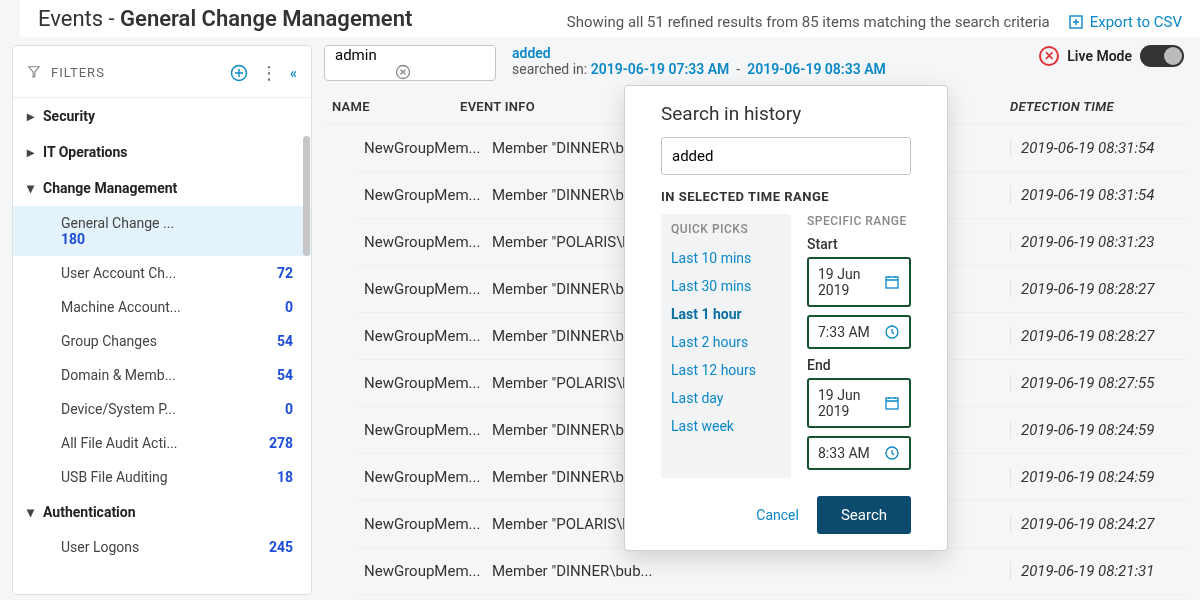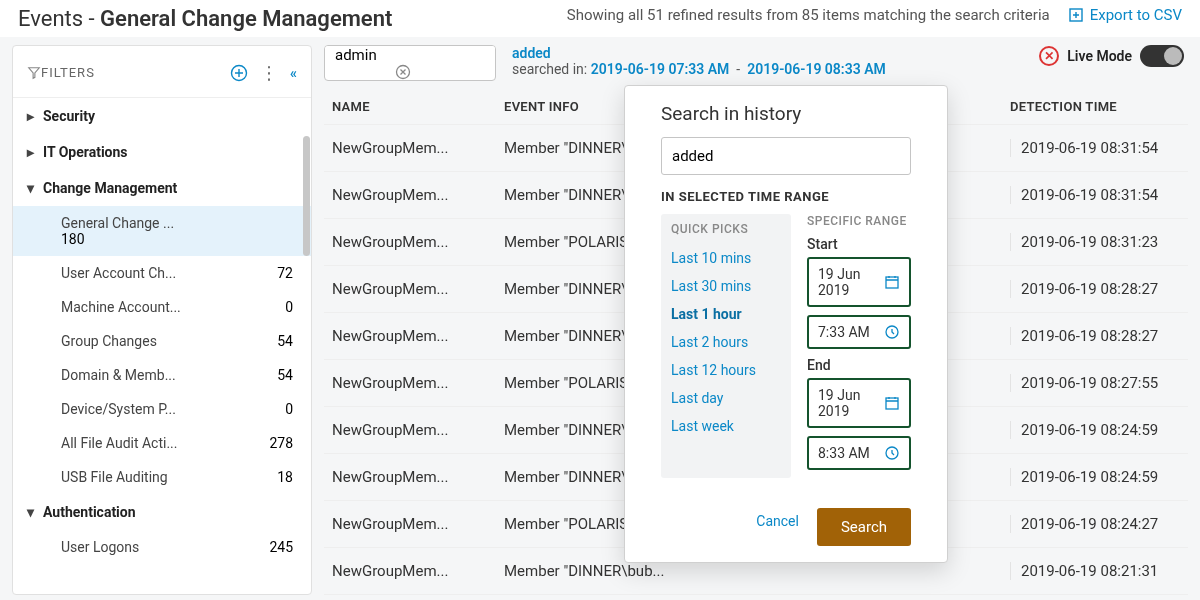--- a/index.html
+++ b/index.html
@@ -1,71 +1,71 @@
 <!DOCTYPE html>
 <html><head>
 <meta charset="utf-8">
 <style>
 * { box-sizing: border-box; margin: 0; padding: 0; font-family: -apple-system, "Segoe UI", Roboto, Arial, sans-serif; }
 body { background: #f5f6f7; color: #333; font-size: 14px; width: 1200px; height: 600px; overflow: hidden; }
-.topbar { display: flex; align-items: flex-start; justify-content: space-between; padding: 6px 18px; background: #fff; }
+.topbar { display: flex; align-items: flex-end; justify-content: space-between; padding: 6px 18px; background: #fff; margin-left: 20px; }
 .page-title { font-size: 22px; font-weight: 400; color: #333; }
 .page-title b { font-weight: 600; }
 .top-right { display: flex; align-items: center; gap: 18px; font-size: 15px; color: #555; }
 .export { color: #0b88c7; display: flex; align-items: center; gap: 6px; cursor: pointer; }
 .main { display: flex; gap: 12px; padding: 8px 12px; }
 .sidebar { width: 300px; background: #fff; border: 1px solid #e0e0e0; border-radius: 4px; padding: 10px 0; position: relative; }
 .sidebar-head { display: flex; align-items: center; justify-content: space-between; padding: 6px 14px 14px 14px; border-bottom: 1px solid #eee; }
-.filters-label { display: flex; align-items: flex-end; color: #666; letter-spacing: 1px; font-size: 13px; }
+.filters-label { display: flex; align-items: flex-start; gap: 10px; color: #666; letter-spacing: 1px; font-size: 13px; }
 .sidebar-head-icons { display: flex; align-items: center; gap: 12px; color: #0b88c7; }
 .sidebar-head-icons span { cursor: pointer; }
 .tree-item { display: flex; align-items: center; padding: 10px 14px; font-weight: 700; color: #222; cursor: pointer; gap: 8px; }
 .tree-item .caret { width: 8px; display: inline-block; color: #444; }
 .sub-list { list-style: none; }
 .sub-item { display: flex; justify-content: space-between; padding: 9px 18px 9px 48px; color: #444; cursor: pointer; font-size: 14px; }
 .sub-item.selected { background: #e4f2fb; flex-direction: column; }
-.sub-item .count { color: #000000; }
+.sub-item .count { color: #1d4ed8; font-weight: bold; }
 .side-scroll { position: absolute; right: 1px; top: 90px; width: 7px; height: 120px; background: #c7c7c7; border-radius: 4px; }
 .content { flex: 1; position: relative; }
 .toolbar { display: flex; align-items: flex-start; gap: 16px; padding-bottom: 8px; }
 .search-wrap { display: flex; align-items: center; border: 1px solid #c5c5c5; border-radius: 4px; background: #fff; height: 36px; overflow: hidden; flex-direction: column; }
 .search-wrap input { border: none; outline: none; padding: 0 10px; font-size: 15px; width: 170px; height: 100%; }
 .search-wrap .clear-btn { width: 30px; text-align: center; color: #888; cursor: pointer; font-size: 16px; }
 .search-wrap .go { width: 40px; height: 100%; display: flex; align-items: center; justify-content: center; border-left: 1px solid #c5c5c5; color: #0b88c7; cursor: pointer; }
 .searched-in { font-size: 14px; color: #555; }
 .searched-in .term { color: #0b88c7; font-weight: 600; }
 .searched-in .ts { color: #0b88c7; font-weight: 600; }
 .live-mode { position: absolute; right: 4px; top: 0; display: flex; align-items: center; gap: 8px; font-weight: 600; color: #222; }
 .live-close { width: 20px; height: 20px; border: 2px solid #d33; border-radius: 50%; display: flex; align-items: center; justify-content: center; color: #d33; font-size: 12px; cursor: pointer; }
 .toggle { width: 44px; height: 22px; background: #333; border-radius: 11px; position: relative; cursor: pointer; }
 .toggle .knob { position: absolute; right: 2px; top: 2px; width: 18px; height: 18px; background: #bbb; border-radius: 50%; }
 .data-head { display: flex; padding: 10px 0 10px 8px; color: #333; font-weight: 600; font-size: 13px; border-bottom: 1px solid #eee; letter-spacing: 0.3px; }
-.col-name { width: 172px; }
+.col-name { width: 128px; }
 .col-info { flex: 1; }
-.col-det { width: 178px; }
+.col-det { width: 178px; font-style: italic; }
 .rows { }
-.row { display: flex; align-items: center; padding: 14px 0 14px 8px; border-bottom: 1px solid #eee; color: #333; font-size: 15px; }
+.row { display: flex; align-items: center; padding: 14px 0 14px 8px; border-bottom: 1px solid #eee; color: #333; font-size: 15px; margin-left: 32px; }
 .row .col-name, .row .col-info { white-space: nowrap; overflow: hidden; text-overflow: ellipsis; padding-right: 8px; }
 .row .col-det { border-left: 1px solid #e3e3e3; padding-left: 10px; color: #333; }
 .popover { position: absolute; left: 300px; top: 40px; width: 324px; background: #fff; border: 1px solid #d0d0d0; border-radius: 4px; box-shadow: 0 8px 24px rgba(0,0,0,0.15); z-index: 50; padding: 16px 36px; }
 .popover h3 { font-size: 19px; font-weight: 400; margin-bottom: 12px; }
 .pop-input { width: 100%; border: 1px solid #c5c5c5; border-radius: 3px; padding: 9px 10px; font-size: 15px; margin-bottom: 14px; }
 .pop-sect { font-size: 13px; letter-spacing: 0.5px; color: #333; font-weight: 700; margin-bottom: 10px; }
 .pop-sect2 { font-size: 12px; letter-spacing: 0.5px; color: #888; font-weight: 500; margin-bottom: 8px; }
 .pop-cols { display: flex; gap: 16px; }
 .quick { width: 130px; background: #f2f3f4; border-radius: 3px; padding: 8px 10px; }
 .quick a { display: block; color: #0b88c7; padding: 6px 0; cursor: pointer; font-size: 14px; }
 .quick a.active { font-weight: 700; color: #0a6fa3; }
 .range { flex: 1; }
 .range label { display: block; font-size: 14px; color: #333; margin: 4px 0 5px; font-weight: 500; }
 .date-field { display: flex; align-items: center; justify-content: space-between; border: 2px solid #14532d; border-radius: 3px; padding: 7px 9px; margin-bottom: 8px; font-size: 14px; color: #333; cursor: pointer; }
 .date-field .icn { color: #0b88c7; }
 .pop-actions { display: flex; justify-content: flex-end; gap: 8px; margin-top: 18px; align-items: center; }
 .pop-actions .cancel { color: #0b88c7; cursor: pointer; padding: 8px 10px; }
-.pop-actions .search-btn { background: #a16207; color: #fff; border: none; padding: 10px 24px; border-radius: 3px; font-size: 15px; cursor: pointer; margin-top: 12px; }
+.pop-actions .search-btn { background: #0c4a6e; color: #fff; border: none; padding: 10px 24px; border-radius: 3px; font-size: 15px; cursor: pointer; }
 svg { display: block; }
 </style>
 </head>
 <body>
 
 <div class="topbar">
   <div class="page-title">
     <span>Events - </span><b>General Change Management</b>
   </div>
   <div class="top-right">

